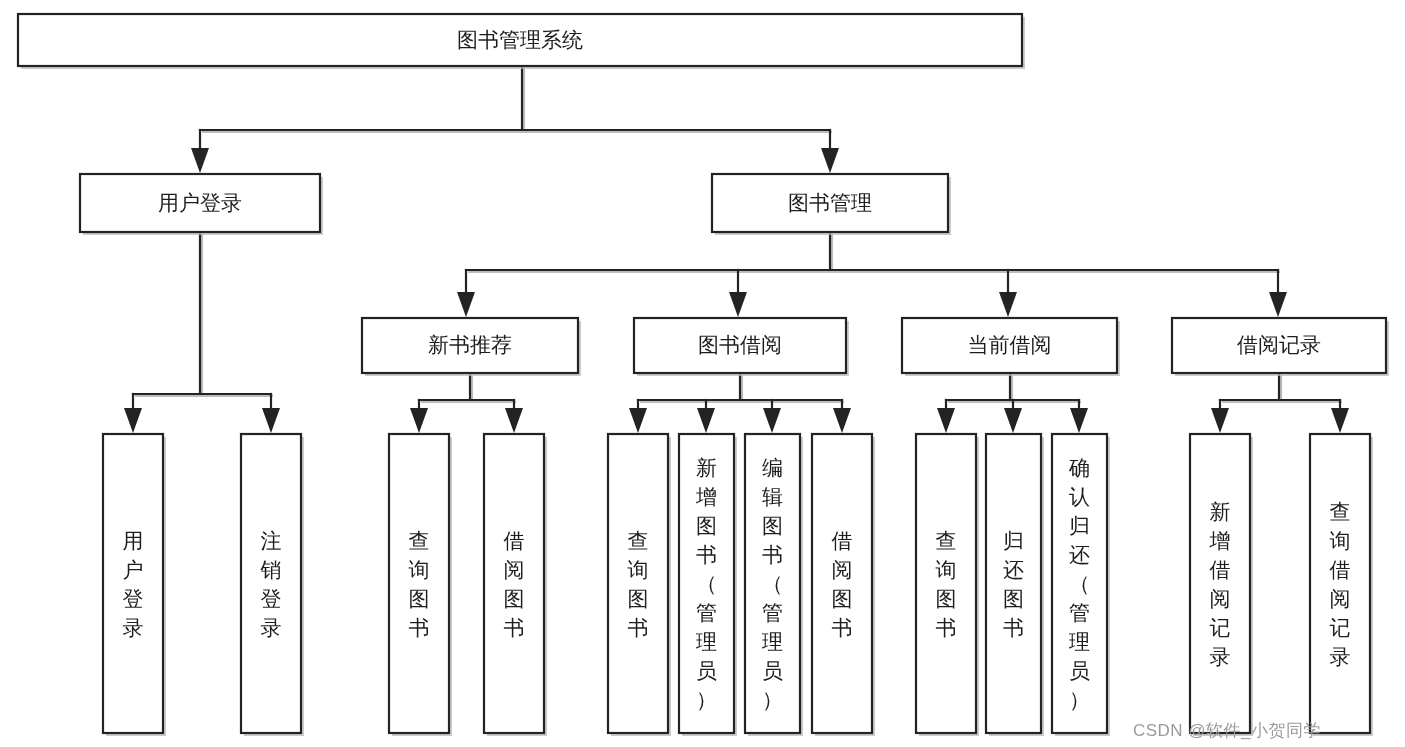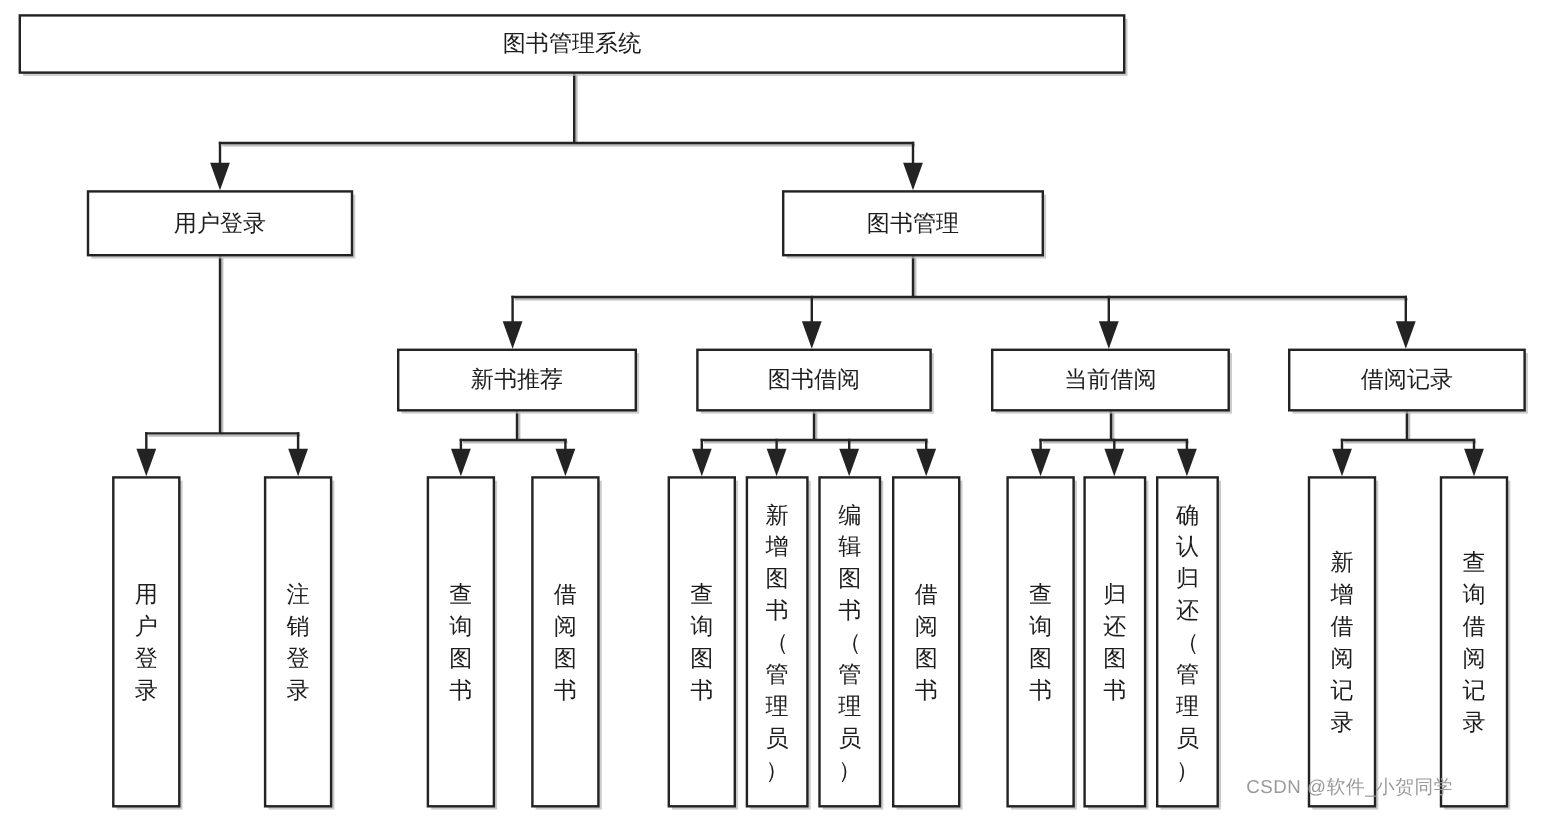--- a/index.html
+++ b/index.html
@@ -61,21 +61,21 @@
   }
   .node-label-v {
     font-family: "Liberation Sans", "DejaVu Sans", sans-serif;
     font-size: 21px;
     fill: #1d1d1d;
     text-anchor: middle;
   }
   .watermark {
     position: absolute;
     right: 8px;
-    bottom: 20px;
+    bottom: 5px;
     font-family: "Liberation Sans", "DejaVu Sans", sans-serif;
     font-size: 17px;
     color: #9a9a9a;
     letter-spacing: 0.5px;
     white-space: nowrap;
     user-select: none;
   }
 </style>
 </head>
 <body>

